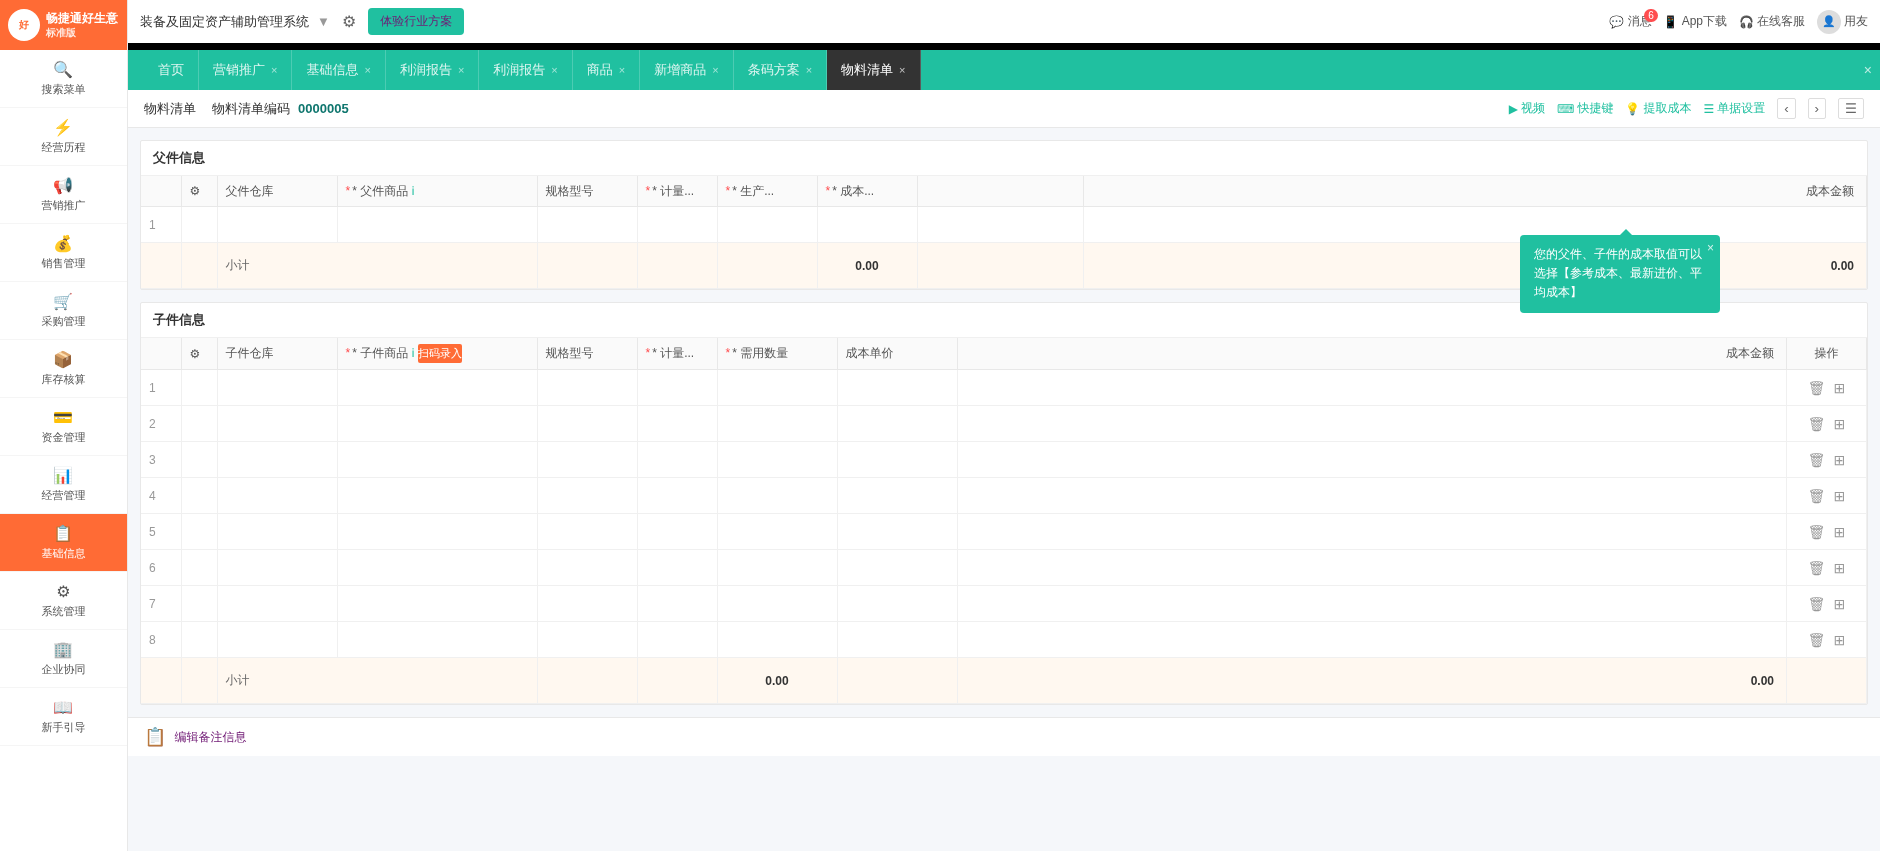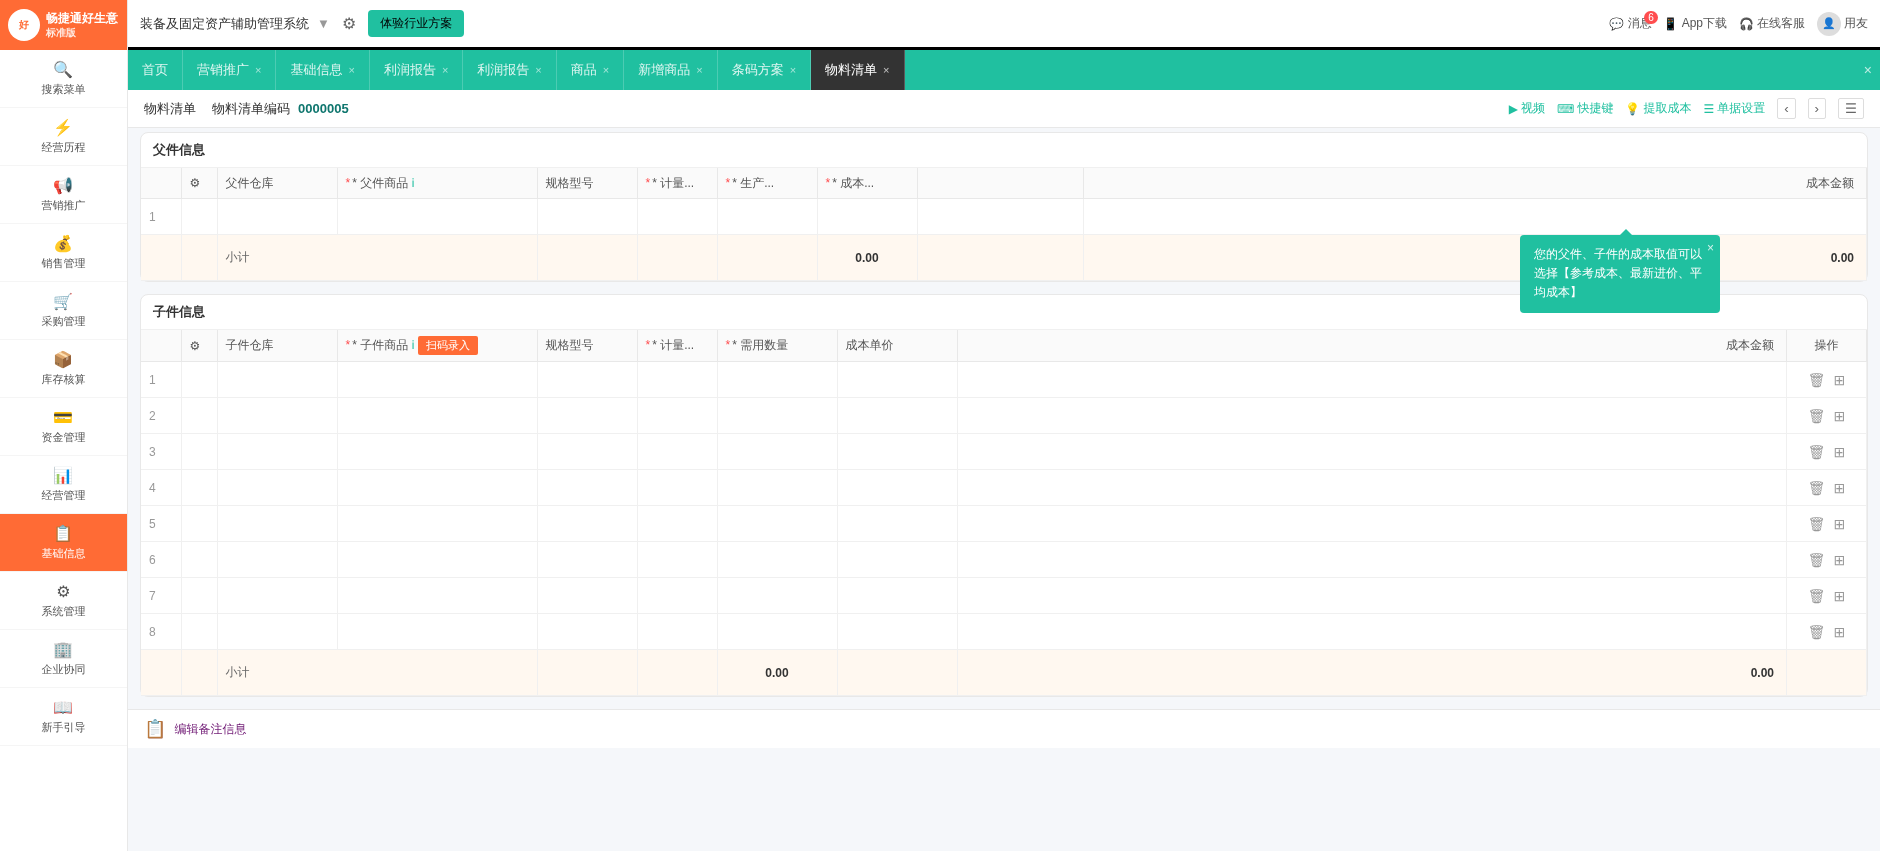--- a/index.html
+++ b/index.html
@@ -14,61 +14,61 @@
     .sidebar-nav { flex: 1; overflow-y: auto; }
     .nav-item { display: flex; flex-direction: column; align-items: center; padding: 10px 4px; cursor: pointer; color: #555; border-bottom: 1px solid #f5f5f5; transition: background 0.2s; }
     .nav-item.active { background: #ff6b35; color: #fff; }
     .nav-item .nav-icon { font-size: 16px; margin-bottom: 3px; }
     .nav-item .nav-label { font-size: 11px; }
 
     
     .main { flex: 1; display: flex; flex-direction: column; overflow: hidden; }
 
     
-    .topbar { background: #fff; height: 50px; display: flex; align-items: center; justify-content: space-between; padding: 0 12px; border-bottom: 3px solid #000000; flex-shrink: 0; }
+    .topbar { background: #fff; height: 50px; display: flex; align-items: center; justify-content: space-between; padding: 0 12px; border-bottom: 7px solid #000000; flex-shrink: 0; }
     .topbar-left { display: flex; align-items: center; gap: 8px; }
     .system-title { font-size: 13px; color: #333; }
-    .experience-btn { background: #20c0a0; color: #000000; border: none; border-radius: 4px; padding: 5px 12px; cursor: pointer; font-size: 12px; }
+    .experience-btn { background: #20c0a0; color: #701a75; border: none; border-radius: 4px; padding: 5px 12px; cursor: pointer; font-size: 12px; }
     .gear-btn { background: none; border: none; cursor: pointer; color: #666; font-size: 16px; padding: 4px; }
     .topbar-right { display: flex; align-items: center; gap: 12px; }
     .topbar-right-item { display: flex; align-items: center; gap: 3px; cursor: pointer; color: #555; font-size: 12px; position: relative; }
     .badge { position: absolute; top: -4px; right: -6px; background: #ff4d4f; color: #fff; border-radius: 8px; font-size: 10px; padding: 1px 4px; }
     .user-avatar { width: 24px; height: 24px; background: #ddd; border-radius: 50%; display: flex; align-items: center; justify-content: center; font-size: 11px; color: #666; }
 
     
-    .nav-tabs { background: #20c0a0; display: flex; align-items: center; height: 40px; flex-shrink: 0; padding-left: 0; overflow-x: auto; }
+    .nav-tabs { background: #20c0a0; display: flex; align-items: center; height: 40px; flex-shrink: 0; padding-left: 16px; overflow-x: auto; }
     .nav-tab { padding: 0 14px; height: 40px; display: flex; align-items: center; gap: 4px; cursor: pointer; color: rgba(255,255,255,0.85); font-size: 13px; white-space: nowrap; border-right: 1px solid rgba(255,255,255,0.2); transition: background 0.2s; }
     .nav-tab.active { background: #333; color: #fff; }
     .nav-tab .close-x { font-size: 11px; opacity: 0.7; margin-left: 2px; }
 
     
     .content { flex: 1; overflow-y: auto; background: #f5f7fa; padding: 0; }
 
     
     .page-header { background: #fff; padding: 8px 16px; display: flex; align-items: center; justify-content: space-between; border-bottom: 1px solid #e8e8e8; }
     .page-breadcrumb { display: flex; align-items: center; gap: 8px; font-size: 13px; color: #333; }
     .page-actions { display: flex; align-items: center; gap: 12px; }
     .page-action-item { display: flex; align-items: center; gap: 3px; color: #20c0a0; cursor: pointer; font-size: 12px; }
 
     
-    .section { margin: 4px 12px 0; background: #fff; border: 1px solid #e8e8e8; border-radius: 8px; }
+    .section { margin: 12px 12px 0; background: #fff; border: 1px solid #e8e8e8; border-radius: 2px; }
     .section-title { padding: 8px 12px; font-size: 13px; font-weight: bold; color: #333; border-bottom: 1px solid #f0f0f0; }
 
     
     .data-table { width: 100%; border-collapse: collapse; }
     .data-table th { background: #fafafa; border-bottom: 1px solid #e8e8e8; border-right: 1px solid #e8e8e8; padding: 6px 8px; font-size: 12px; color: #555; font-weight: normal; text-align: left; white-space: nowrap; }
     .data-table td { border-bottom: 1px solid #f0f0f0; border-right: 1px solid #f0f0f0; padding: 0; height: 36px; vertical-align: middle; }
     .data-table td .row-num { padding: 0 8px; color: #999; font-size: 12px; }
     .data-table .subtotal-row { background: #fff8f0; }
     .data-table .subtotal-row td { padding: 14px 8px; font-size: 12px; color: #666; }
     .subtotal-label { color: #666; }
     .subtotal-value { color: #333; font-weight: bold; }
     .required-star { color: #ff4d4f; margin-right: 2px; }
     .th-settings { width: 32px; text-align: center; }
-    .scan-btn { background: #ff6b35; color: #fff; border: none; border-radius: 2px; padding: 2px 8px; font-size: 11px; cursor: pointer; }
+    .scan-btn { background: #ff6b35; color: #fff; border: none; border-radius: 2px; padding: 2px 0; font-size: 11px; cursor: pointer; }
     .action-icons { display: flex; align-items: center; gap: 4px; justify-content: center; }
     .action-icon { cursor: pointer; color: #999; font-size: 14px; padding: 2px; }
 
     
     .tooltip-box { position: absolute; background: #20c0a0; color: #fff; border-radius: 4px; padding: 10px 14px; font-size: 12px; line-height: 1.6; max-width: 200px; z-index: 100; top: 145px; right: 160px; }
     .tooltip-box::before { content: ''; position: absolute; top: -6px; left: 50%; border-left: 6px solid transparent; border-right: 6px solid transparent; border-bottom: 6px solid #20c0a0; }
     .tooltip-close { position: absolute; top: 4px; right: 6px; cursor: pointer; font-size: 12px; opacity: 0.8; }
 
     
     .bottom-bar { background: #fff; border-top: 1px solid #e8e8e8; padding: 8px 16px; display: flex; align-items: center; gap: 8px; }

